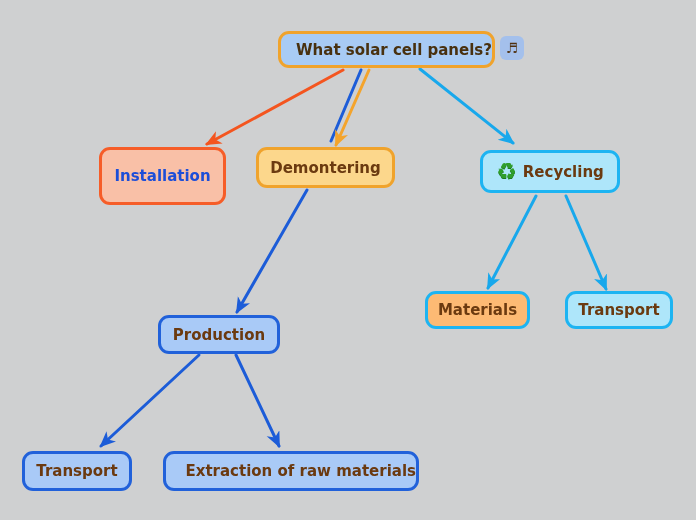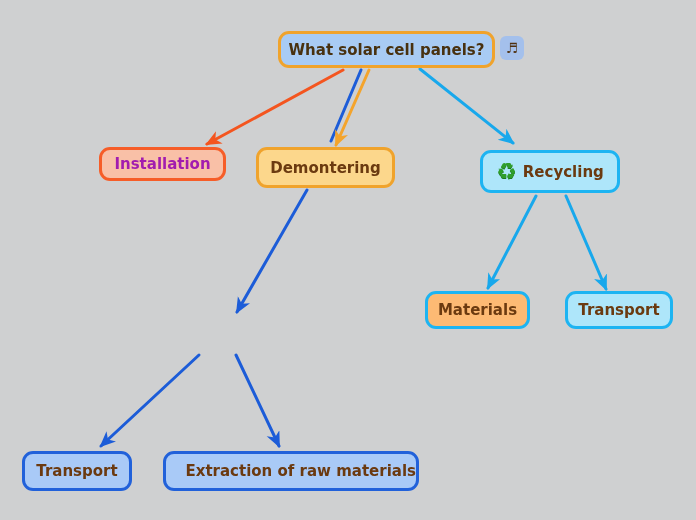--- a/index.html
+++ b/index.html
@@ -31,34 +31,34 @@
     font-weight: bold;
     font-size: 15px;
     white-space: nowrap;
     cursor: default;
     user-select: none;
   }
 
   
   .node-root {
     left: 278px; top: 31px; width: 217px; height: 37px;
-    background: #a8cbf4; border: 3px solid #f0a32c; color: #48310f;
+    background: #a8cbf4; border: 3px solid #f0a32c; color: #48310f; justify-content: flex-end;
   }
   .badge {
     position: absolute;
     left: 500px; top: 36px; width: 24px; height: 24px;
     background: #a4c0ec; border-radius: 6px;
     display: flex; align-items: center; justify-content: center;
     font-size: 14px; font-weight: bold; color: #4f3010;
   }
 
   
   .node-installation {
-    left: 99px; top: 147px; width: 127px; height: 34px;
-    background: #f9c0a7; border: 3px solid #f65d28; color: #a21caf;
+    left: 99px; top: 147px; width: 127px; height: 58px;
+    background: #f9c0a7; border: 3px solid #f65d28; color: #1d4ed8;
   }
   .node-demontering {
     left: 256px; top: 147px; width: 139px; height: 41px;
     background: #fcd78c; border: 3px solid #f0a32c; color: #6b3a10;
   }
   .node-recycling {
     left: 480px; top: 150px; width: 140px; height: 43px;
     background: #aee6fa; border: 3px solid #1db4f2; color: #6b3a10;
   }
   .recycle-glyph {
@@ -138,20 +138,23 @@
 
   <div class="node node-demontering">
     <span>Demontering</span>
   </div>
 
   <div class="node node-recycling">
     <span class="recycle-glyph">♻</span>
     <span>Recycling</span>
   </div>
 
+  <div class="node node-production">
+    <span>Production</span>
+  </div>
 
   <div class="node node-transport-left">
     <span>Transport</span>
   </div>
 
   <div class="node node-extraction">
     <span>Extraction of raw materials</span>
   </div>
 
   <div class="node node-materials">

